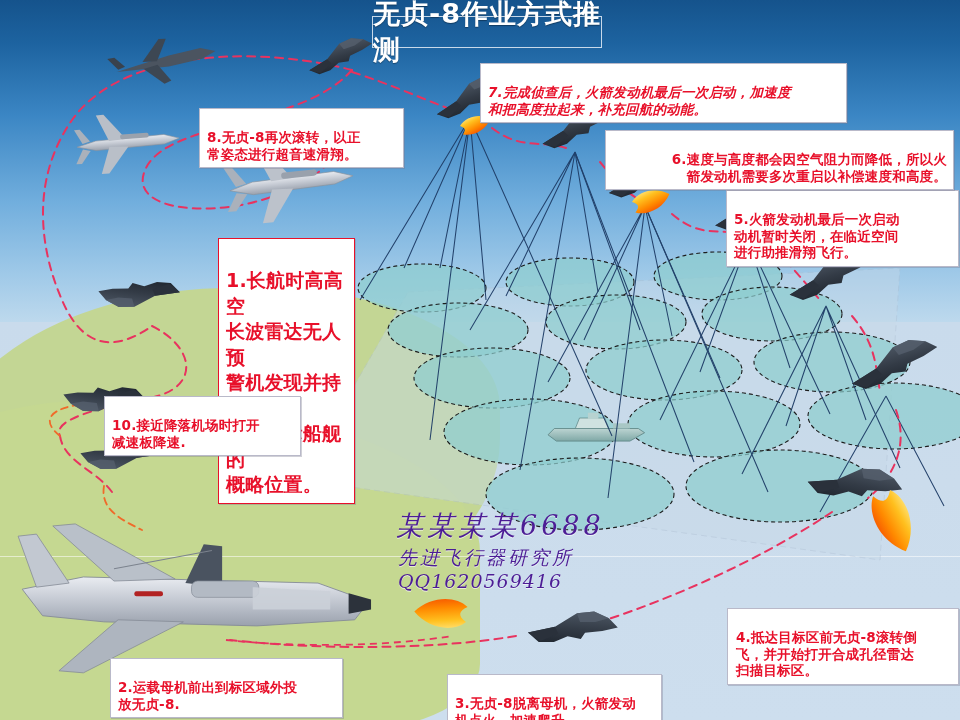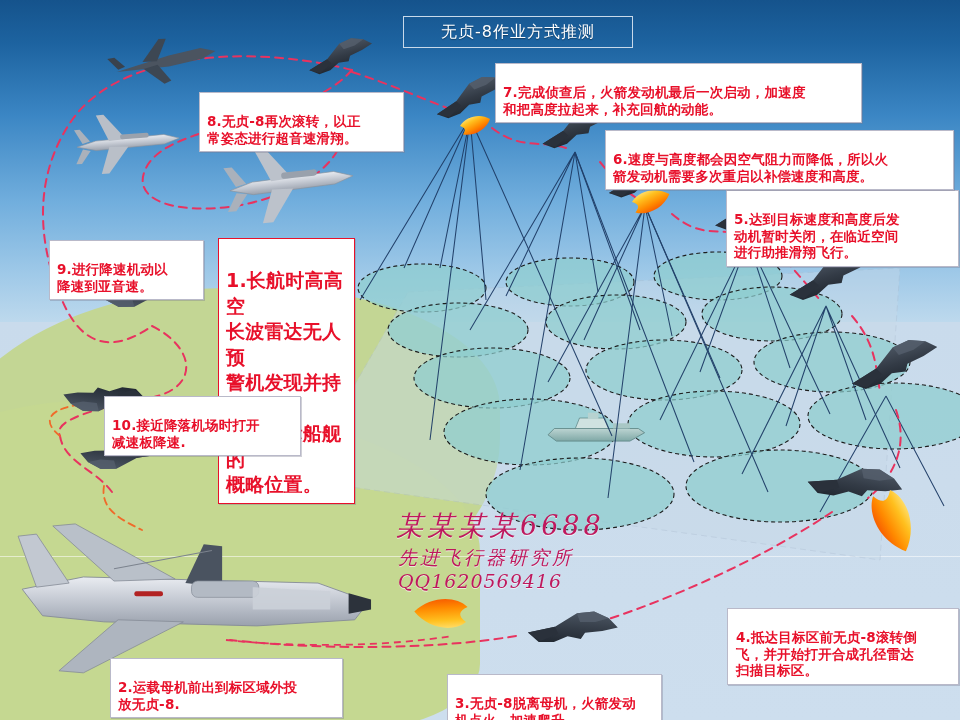--- a/index.html
+++ b/index.html
@@ -34,27 +34,26 @@
     position:absolute;background:#ffffff;border:1px solid #b9b9c9;
     color:#e8102a;line-height:1.22;padding:4px 6px 5px 7px;
     box-shadow:1px 1px 0 rgba(120,120,140,.35);
     font-size:13.5px;font-weight:bold;white-space:pre-line;
     letter-spacing:.2px;
   }
   .box.redborder{border:1px solid #e8102a;font-size:19px;line-height:1.34;}
   
   .title{
     position:absolute;left:372px;top:16px;width:228px;height:30px;
-    border:1px solid #c8d9ea;color:#ffffff;font-size:16px;font-weight:normal;
+    border:1px solid #c8d9ea;color:#ffffff;font-size:27px;font-weight:bold;
     display:flex;align-items:center;justify-content:center;letter-spacing:1px;
     text-shadow:0 1px 1px rgba(0,0,0,.35);
-    margin-left:31px;
   }
   
-  .wm{position:absolute;color:#be185d;font-family:"DejaVu Serif","Liberation Serif",serif;
+  .wm{position:absolute;color:#4c1d95;font-family:"DejaVu Serif","Liberation Serif",serif;
       font-style:italic;text-shadow:0 1px 0 rgba(255,255,255,.6);}
   .wm1{left:396px;top:508px;font-size:27px;letter-spacing:4px;}
   .wm2{left:398px;top:545px;font-size:19px;letter-spacing:3px;}
   .wm3{left:398px;top:570px;font-size:19px;letter-spacing:1px;}
   svg.layer{position:absolute;left:0;top:0;width:960px;height:720px;overflow:visible;}
 </style>
 </head>
 <body>
 
 <div id="stage">
@@ -271,44 +270,40 @@
 机点火，加速爬升。</span>
   </div>
 
   <div class="box" style="left:727px;top:608px;width:216px;padding-left:8px;">
     <span>4.</span><span>抵达目标区前无贞-8滚转倒
 飞，并开始打开合成孔径雷达
 扫描目标区。</span>
   </div>
 
   <div class="box" style="left:726px;top:190px;width:218px;">
-    <span>5.</span><span>达到目标速度和高度后发
+    <span>5.</span><span>火箭发动机最后一次启动
 动机暂时关闭，在临近空间
 进行助推滑翔飞行。</span>
   </div>
 
-  <div class="box" style="left:605px;top:130px;width:334px;">
+  <div class="box" style="left:605px;top:130px;width:334px;text-align:right;">
     <span>6.</span><span>速度与高度都会因空气阻力而降低，所以火
 箭发动机需要多次重启以补偿速度和高度。</span>
   </div>
 
-  <div class="box" style="left:495px;top:63px;width:352px;">
+  <div class="box" style="left:480px;top:63px;width:352px;font-style:italic;">
     <span>7.</span><span>完成侦查后，火箭发动机最后一次启动，加速度
 和把高度拉起来，补充回航的动能。</span>
   </div>
 
-  <div class="box" style="left:199px;top:92px;width:190px;">
+  <div class="box" style="left:199px;top:108px;width:190px;">
     <span>8.</span><span>无贞-8再次滚转，以正
 常姿态进行超音速滑翔。</span>
   </div>
 
-  <div class="box" style="left:49px;top:240px;width:140px;">
-    <span>9.</span><span>进行降速机动以
-降速到亚音速。</span>
-  </div>
 
   <div class="box" style="left:104px;top:396px;width:182px;">
     <span>10.</span><span>接近降落机场时打开
 减速板降速.</span>
   </div>
 
 
   <div class="wm wm1">某某某某6688</div>
   <div class="wm wm2">先进飞行器研究所</div>
   <div class="wm wm3">QQ1620569416</div>

